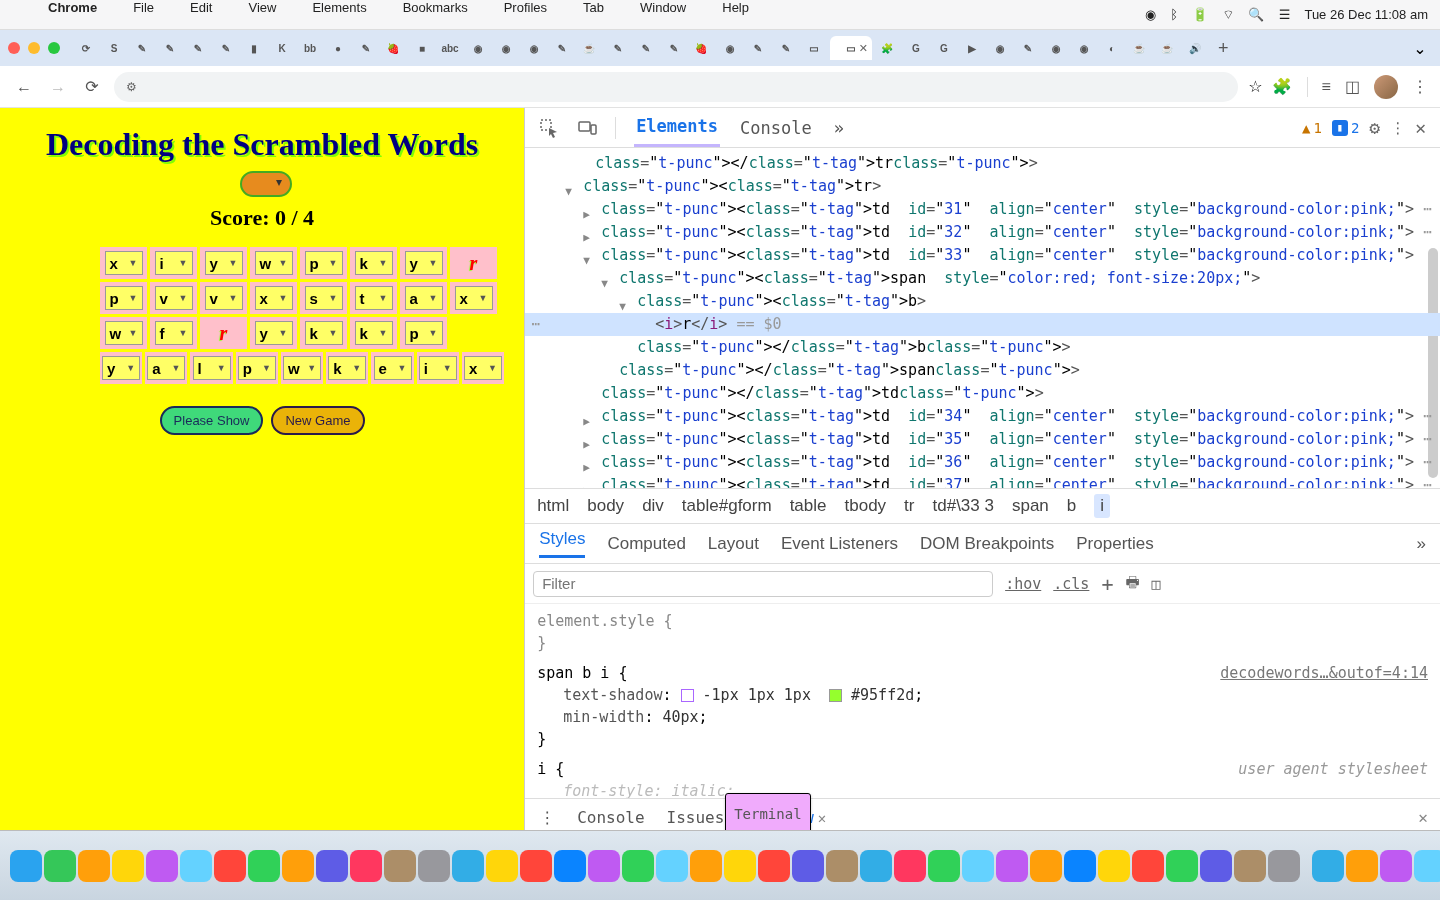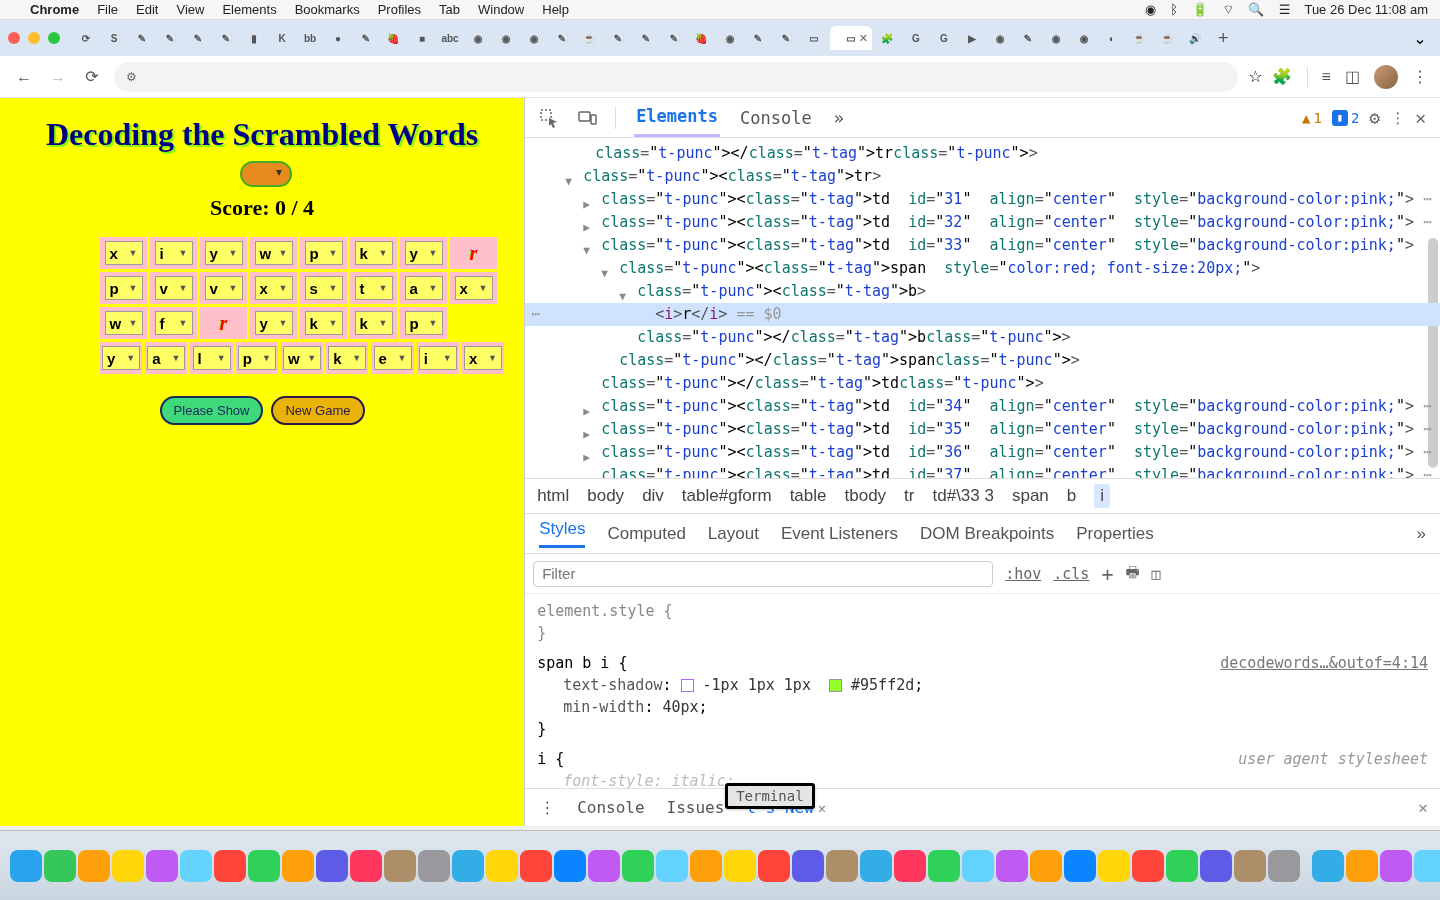--- a/index.html
+++ b/index.html
@@ -4,23 +4,23 @@
 <style>
 * { box-sizing: border-box; margin: 0; padding: 0; }
 body {
   font-family: -apple-system, BlinkMacSystemFont, "Segoe UI", Arial, sans-serif;
   width: 1440px; height: 900px; overflow: hidden;
   background: #f0f0f0;
   position: relative;
 }
 
 .menubar {
-  height: 20px; background: rgba(245,245,247,0.95);
-  display: flex; align-items: center; padding: 0 12px;
-  font-size: 13px; color: #222; gap: 18px;
+  height: 30px; background: rgba(245,245,247,0.95);
+  display: flex; padding: 0 12px;
+  font-size: 13px; color: #222; gap: 36px;
   border-bottom: 1px solid #ddd;
 }
 .menubar .apple { font-size: 15px; }
 .menubar .spacer { flex: 1; }
 .menubar .right { display: flex; align-items: center; gap: 14px; font-size: 13px; }
 .menubar b { font-weight:600; }
 
 
 .tabstrip {
   height: 36px; background: #dbe6f5;
@@ -115,21 +115,21 @@
 .dt-styles-tabs .active{ color:#1a73e8; border-bottom:3px solid #1a73e8; padding-bottom:6px;}
 .dt-filter{ height:40px; display:flex; align-items:center; gap:12px; padding:0 8px; border-bottom:1px solid #eee;}
 .dt-filter input{ flex:0 0 460px; height:26px; border:1px solid #ccc; border-radius:4px; padding:0 8px; font-size:15px;}
 .dt-filter .mono{ font-family:Menlo,monospace; color:#666; font-size:15px;text-decoration:underline;}
 .dt-rules{ flex:1; overflow:auto; padding:6px 12px; line-height:22px;}
 .dt-rules .src{ float:right; color:#777; text-decoration:underline; font-size:15px;}
 .dt-rules .sw{ display:inline-block;width:13px;height:13px;vertical-align:middle;border:1px solid #999;}
 .dt-rules .ua{ float:right; color:#999; font-style:italic; font-size:15px;}
 .dt-rules .prop{color:#555;} .dt-rules .vl{color:#333;}
 .dt-drawer{ height:38px; border-top:1px solid #ddd; display:flex; align-items:center; gap:22px; padding:0 14px; font-size:16px; color:#555; position:relative;}
-.dt-drawer .tip{ position:absolute; left:200px; top:-6px; background:#e5e5e5; border:3px solid #000000; padding:2px 8px; font-size:14px; border-radius:3px; box-shadow:0 1px 3px rgba(0,0,0,.2);}
+.dt-drawer .tip{ position:absolute; left:200px; top:-6px; background:#f0abfc; border:1px solid #000000; padding:12px 8px; font-size:14px; border-radius:3px; box-shadow:0 1px 3px rgba(0,0,0,.2);}
 .dt-drawer .close{ margin-left:4px; color:#888; font-size:14px;}
 .dt-drawer .xr{ position:absolute; right:12px; color:#888;}
 .dt-drawer .active{ color:#1a73e8;}
 
 
 .dock{ position:absolute; bottom:0; left:0; right:0; height:70px;
   background:linear-gradient(180deg,#dfe8f0,#c9d5e0);
   display:flex; align-items:center; padding:0 10px; gap:2px;
   border-top:1px solid #bbb;}
 .dockicon{ width:32px;height:32px; border-radius:8px; background:#888; flex-shrink:0;

